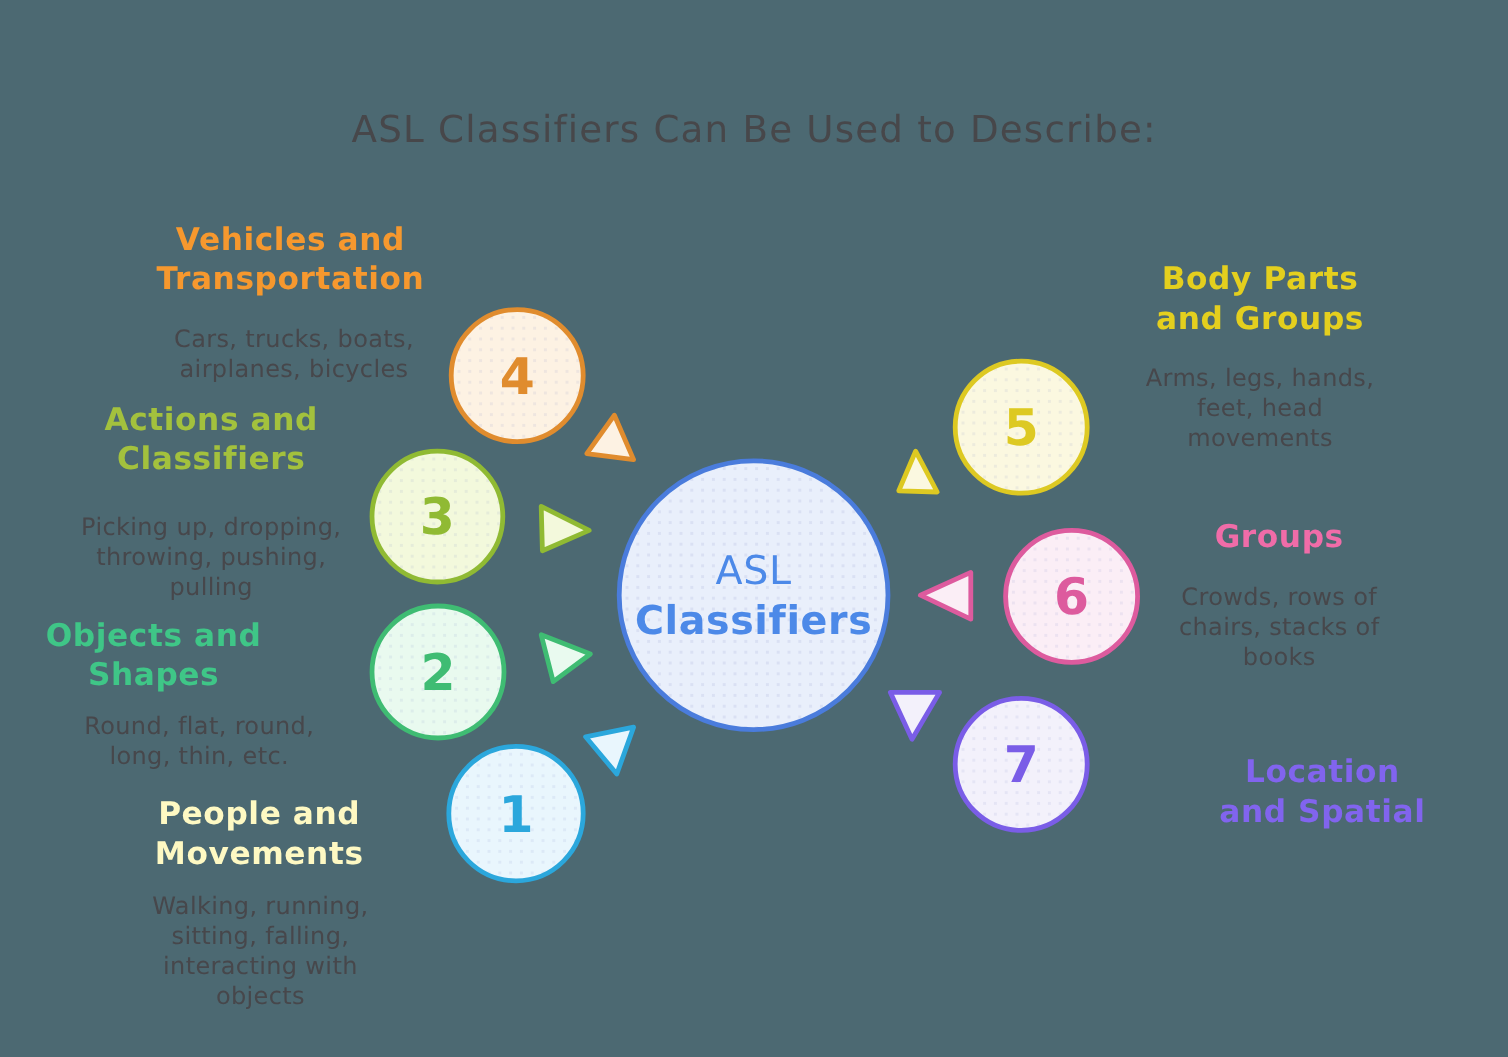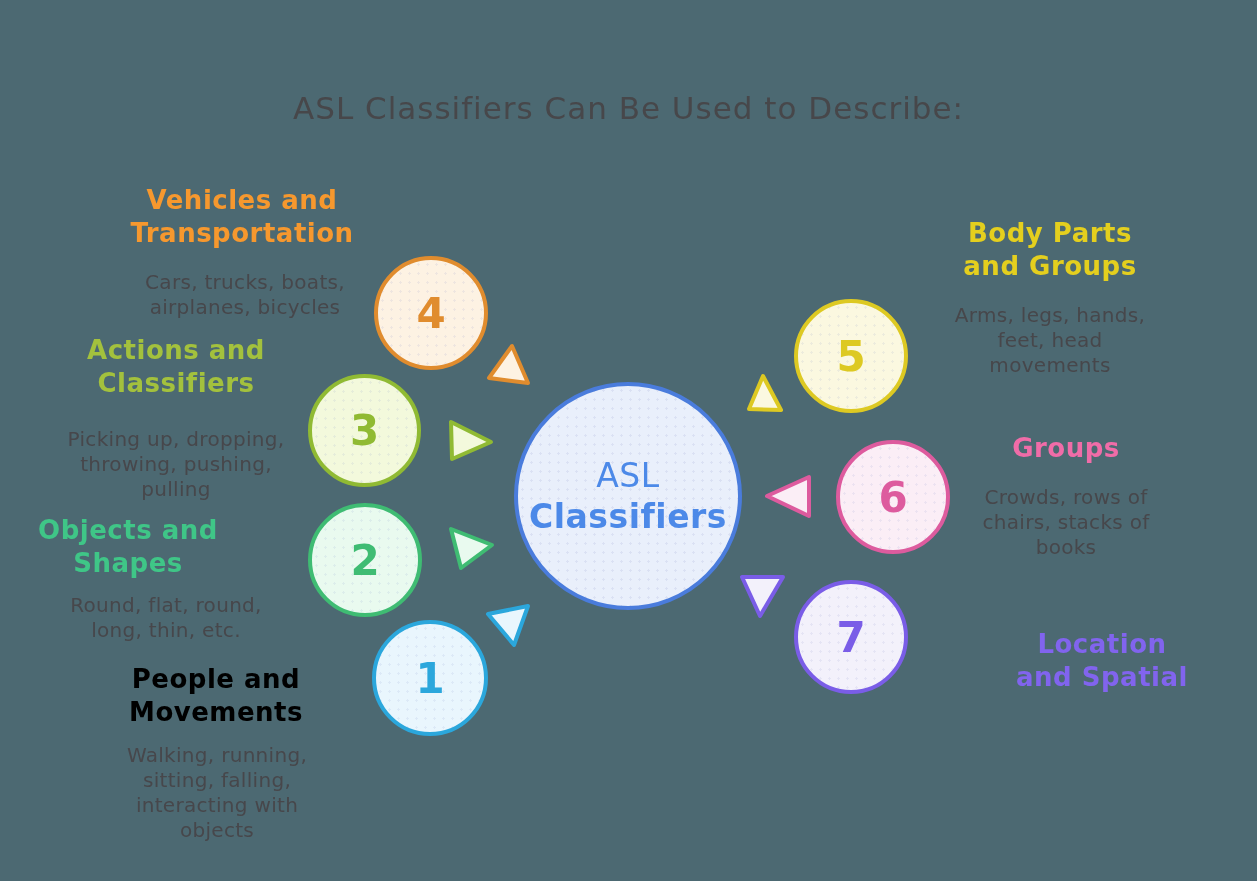--- a/index.html
+++ b/index.html
@@ -90,21 +90,21 @@
 
   <div class="heading" id="h-objects" style="color: rgb(63, 198, 135);">
     <div>Objects and</div>
     <div>Shapes</div>
   </div>
   <div class="desc" id="d-objects" style="color: rgb(71, 71, 75);">
     <div>Round, flat, round,</div>
     <div>long, thin, etc.</div>
   </div>
 
-  <div class="heading" id="h-people" style="color: #000000;">
+  <div class="heading" id="h-people" style="color: #fef9c3;">
     <div>People and</div>
     <div>Movements</div>
   </div>
   <div class="desc" id="d-people" style="color: rgb(71, 71, 75);">
     <div>Walking, running,</div>
     <div>sitting, falling,</div>
     <div>interacting with</div>
     <div>objects</div>
   </div>
 

